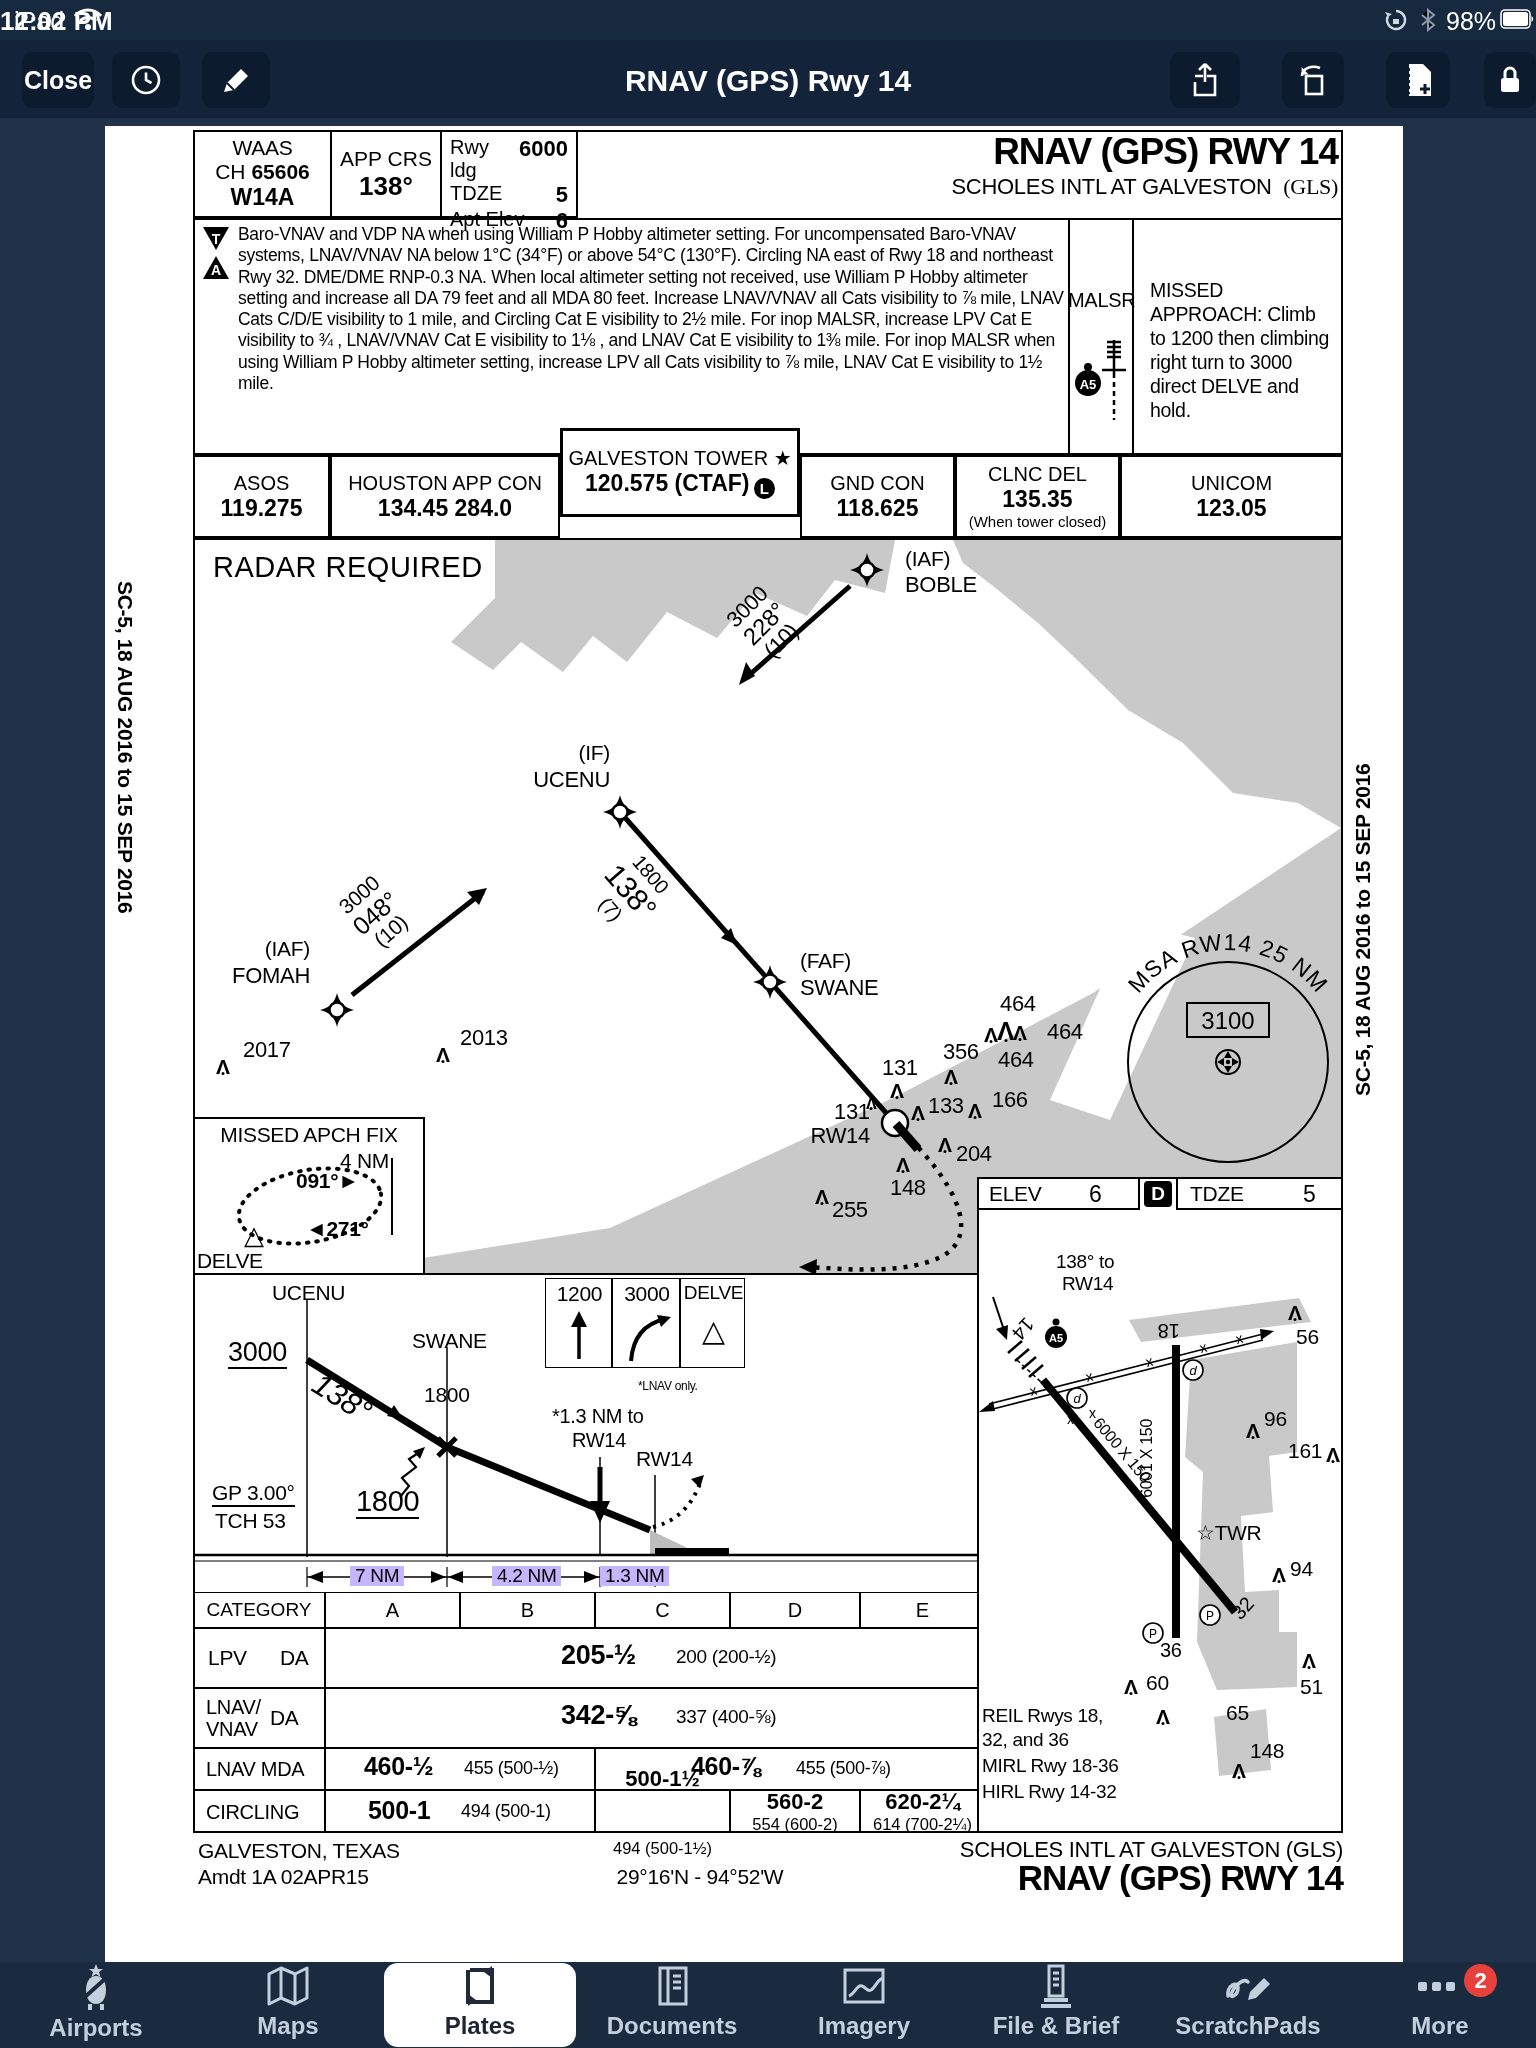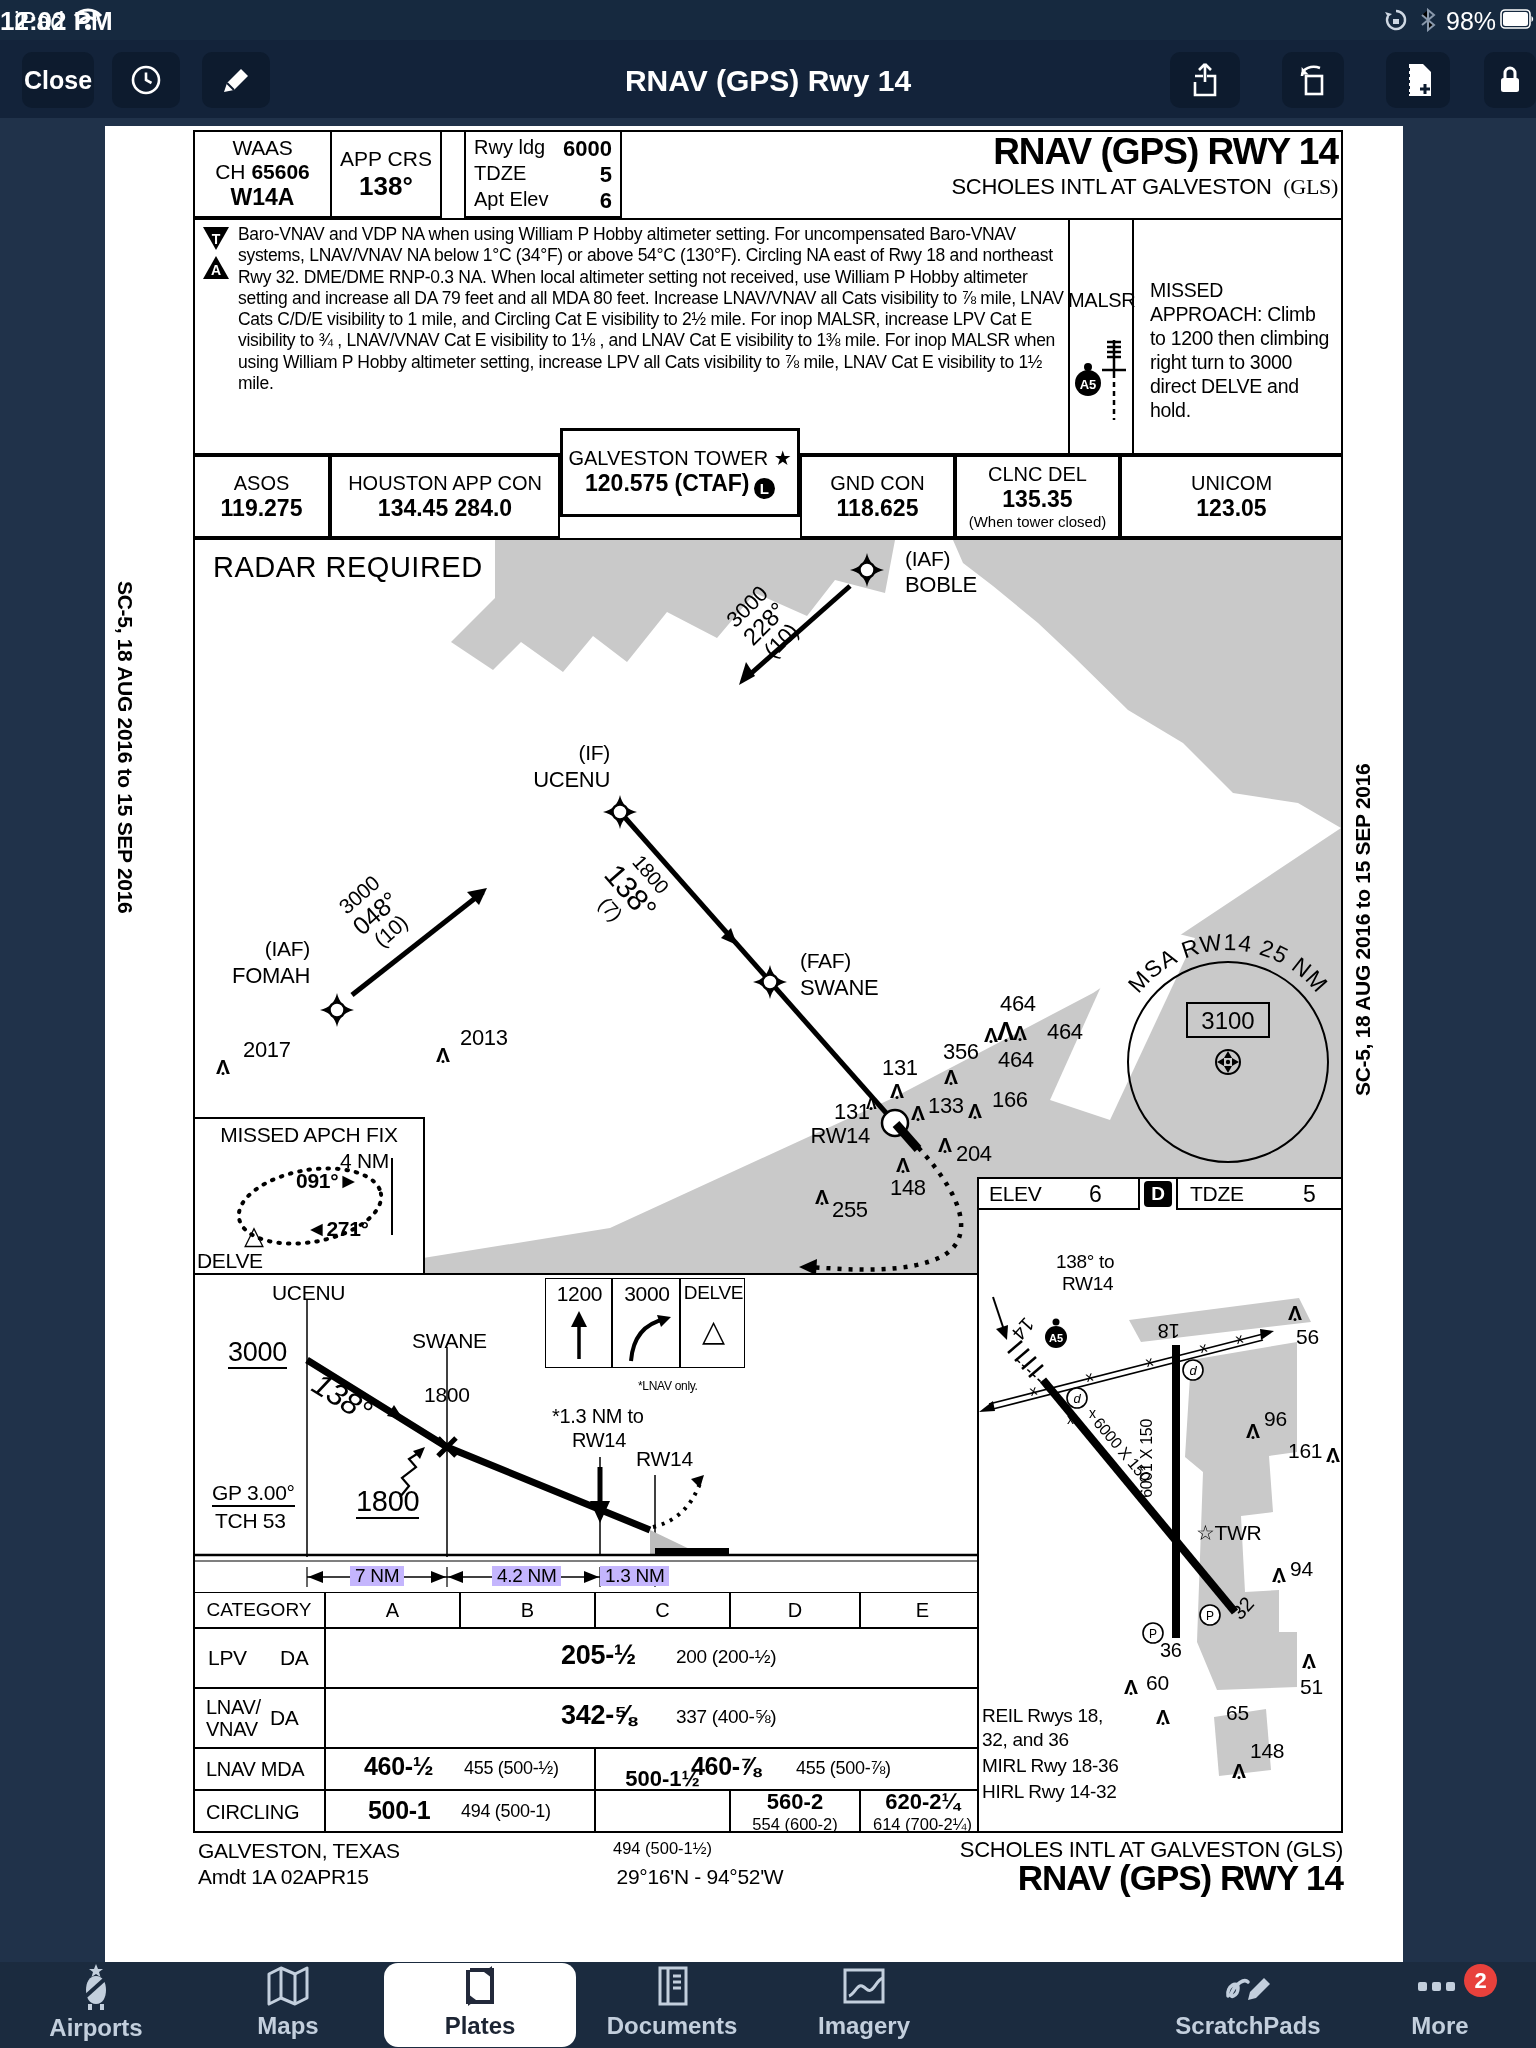--- a/index.html
+++ b/index.html
@@ -115,21 +115,21 @@
   <div class="bx" style="left:193px;top:130px;width:1150px;height:1703px;border-width:2.5px;background:transparent;"></div>
   <div class="bx ctr" style="left:193px;top:130px;width:139px;height:88px;">
     <div class="chart-lbl" style="position:static;font-size:21px;">WAAS</div>
     <div style="font-size:21px;"><span>CH</span> <b>65606</b></div>
     <b style="font-size:23px;">W14A</b>
   </div>
   <div class="bx ctr" style="left:330px;top:130px;width:112px;height:88px;">
     <div style="font-size:21px;">APP CRS</div>
     <b style="font-size:26px;">138°</b>
   </div>
-  <div class="bx" style="left:464px;top:130px;width:158px;height:88px;padding:4px 8px;box-sizing:border-box;">
+  <div class="bx" style="left:440px;top:130px;width:138px;height:88px;padding:4px 8px;box-sizing:border-box;">
     <div style="display:flex;justify-content:space-between;font-size:20px;">
         <span>Rwy ldg</span>
         <b style="font-size:22px;">6000</b>
       </div>
     <div style="display:flex;justify-content:space-between;font-size:20px;">
         <span>TDZE</span>
         <b style="font-size:22px;">5</b>
       </div>
     <div style="display:flex;justify-content:space-between;font-size:20px;">
         <span>Apt Elev</span>
@@ -558,20 +558,28 @@
       </svg>
       <div class="lab">Documents</div>
     </div>
     <div class="tab" style="left:768px;">
       <svg width="48" height="48" viewBox="0 0 48 48">
         <rect x="5" y="8" width="38" height="32" stroke="#c3cfdd" stroke-width="3" fill="none"></rect>
         <path d="M9 34c6-2 8-12 13-10s5 6 9 4 6-10 12-12" stroke="#c3cfdd" stroke-width="3" fill="none"></path>
       </svg>
       <div class="lab">Imagery</div>
     </div>
+    <div class="tab" style="left:960px;">
+      <svg width="44" height="48" viewBox="0 0 44 48">
+        <rect x="15" y="4" width="14" height="30" stroke="#c3cfdd" stroke-width="3" fill="none"></rect>
+        <path d="M19 11h6M19 17h6M19 23h6" stroke="#c3cfdd" stroke-width="3"></path>
+        <path d="M10 38h24M7 44h30" stroke="#c3cfdd" stroke-width="4"></path>
+      </svg>
+      <div class="lab">File &amp; Brief</div>
+    </div>
     <div class="tab" style="left:1152px;">
       <svg width="52" height="48" viewBox="0 0 52 48">
         <path d="M6 34c-2-10 10-16 10-8s-10 12-6 4 12-14 16-10" stroke="#c3cfdd" stroke-width="3.5" fill="none" stroke-linecap="round"></path>
         <path d="M28 30l14-14 6 6-14 14-8 2z" fill="#c3cfdd"></path>
       </svg>
       <div class="lab">ScratchPads</div>
     </div>
     <div class="tab" style="left:1344px;">
       <svg width="56" height="48" viewBox="0 0 56 48">
         <rect x="6" y="20" width="9" height="9" rx="2" fill="#c3cfdd"></rect>

